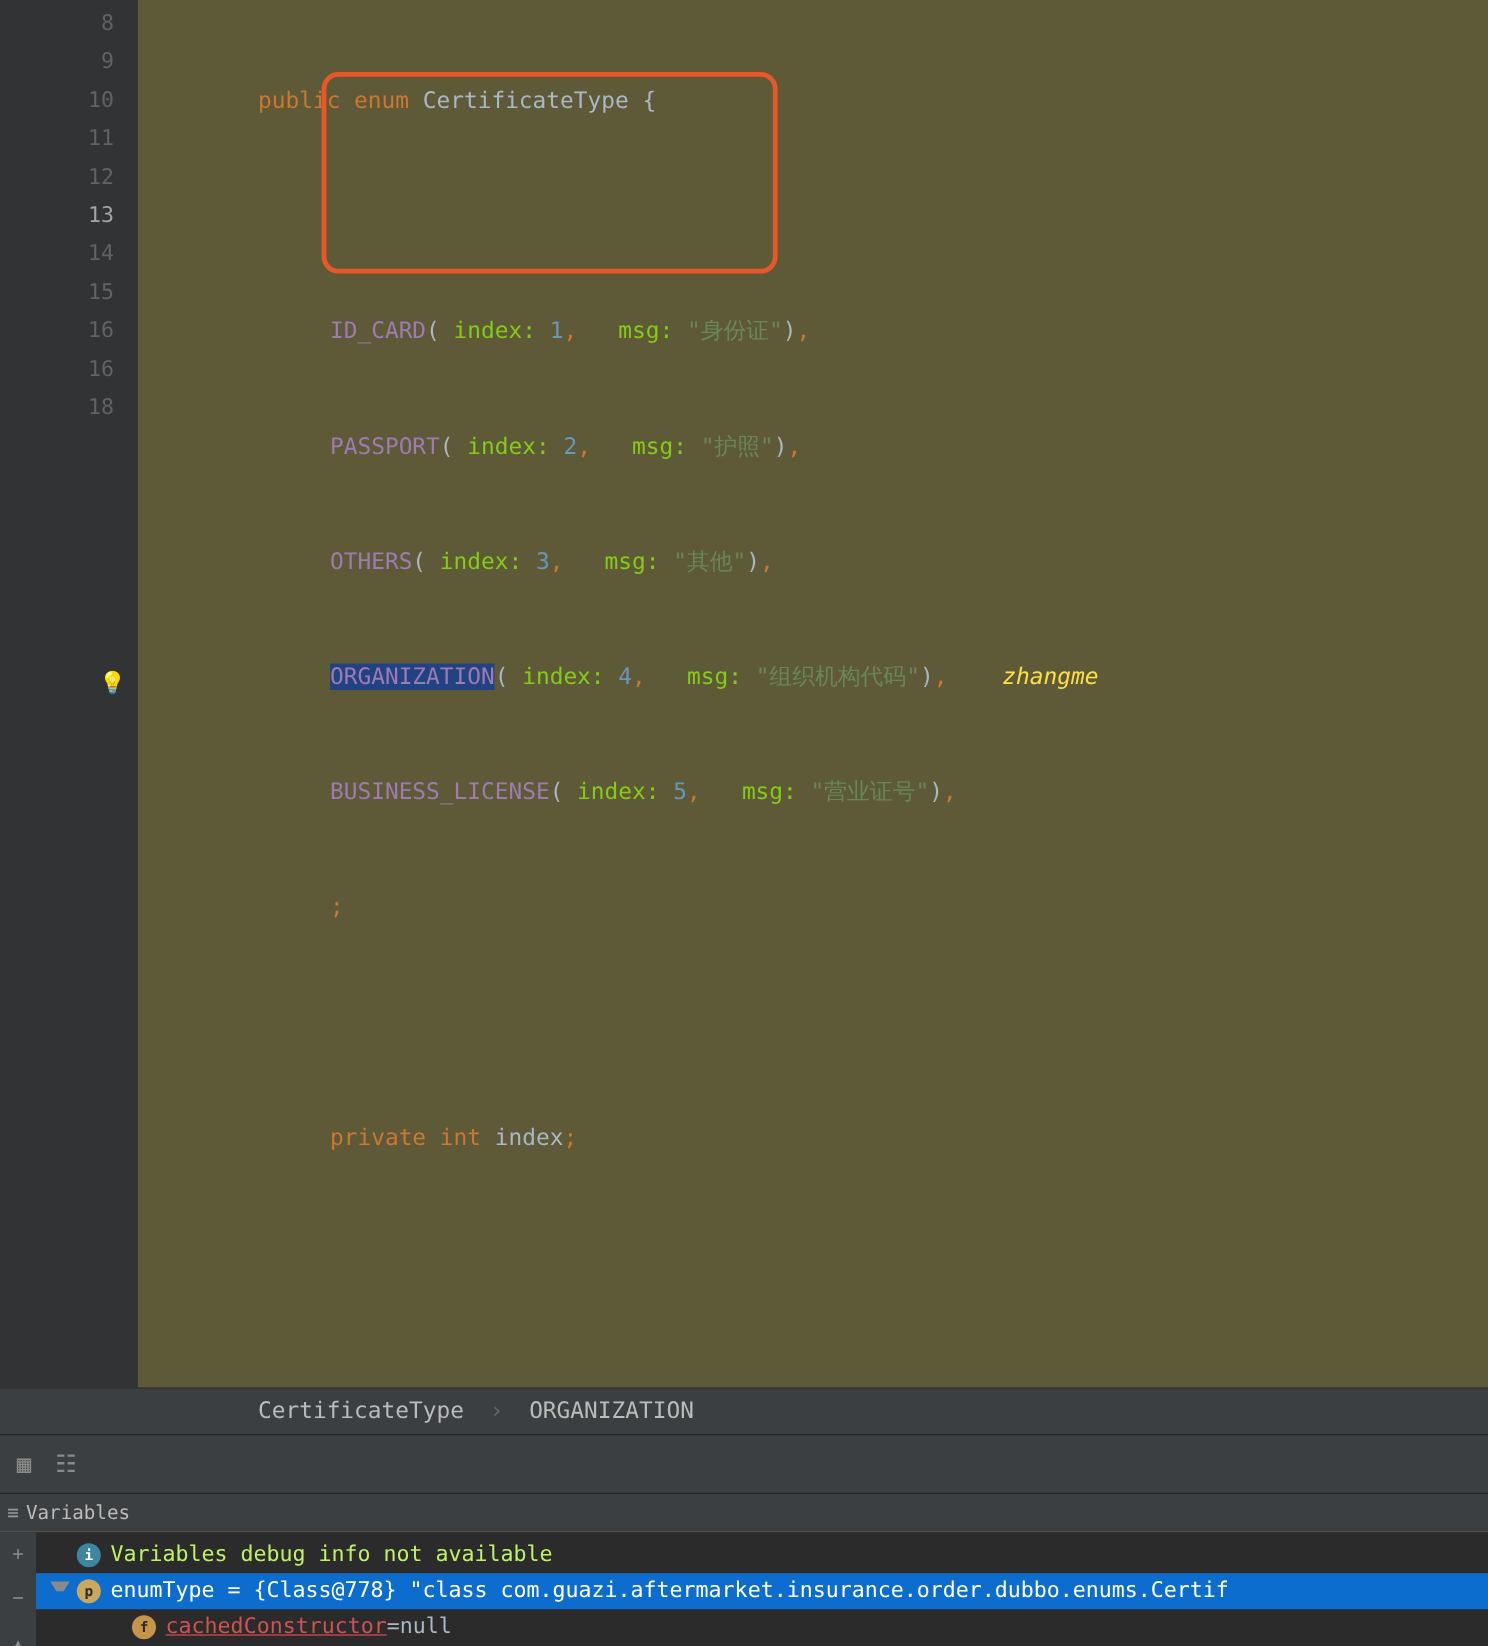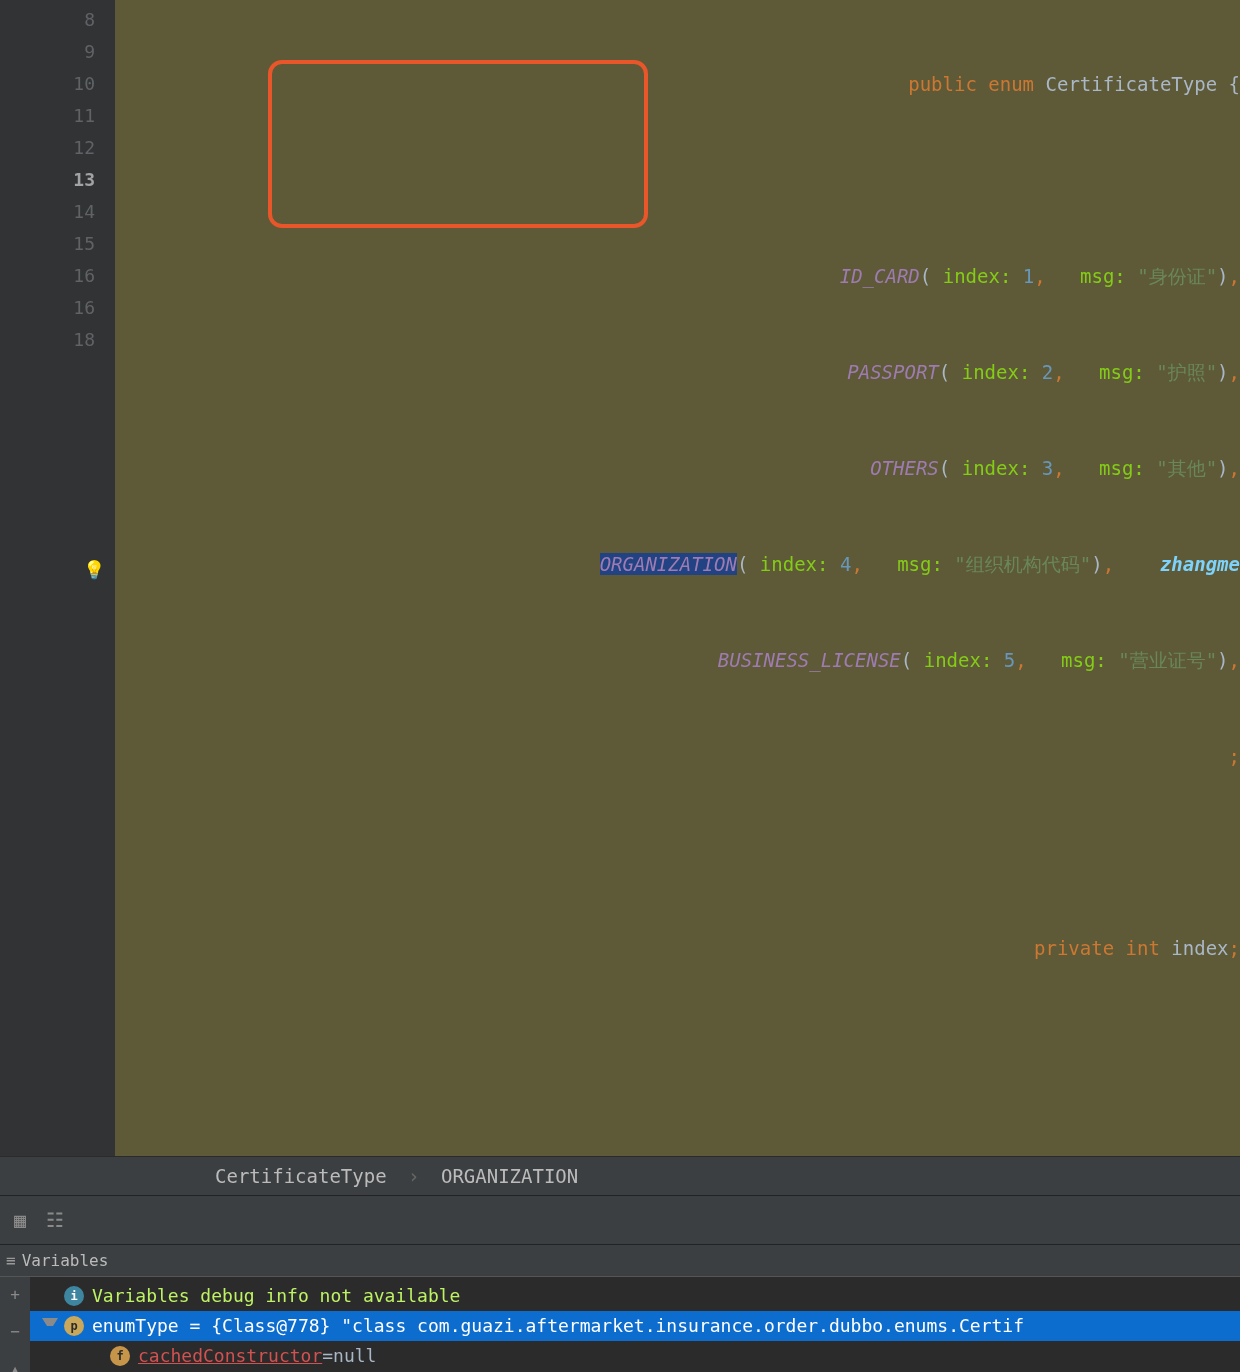--- a/index.html
+++ b/index.html
@@ -20,42 +20,41 @@
   .gutter {
     width: 115px;
     background: #313335;
     color: #606366;
     text-align: right;
     padding-right: 20px;
     font-size: 18px;
     line-height: 32px;
     padding-top: 4px;
   }
-  .gutter .current { color: #a4a3a3; font-weight: bold; }
+  .gutter .current { color: #a4a3a3; font-weight: normal; }
   .code-pane {
     flex: 1;
     font-size: 19px;
     line-height: 32px;
     padding-top: 4px;
     position: relative;
     background: #5e5a38;
     color: #a9b7c6;
     white-space: pre;
-    text-align: right;
   }
   .code-line { position: relative; padding-left: 100px; }
   .code-line.idented { padding-left: 160px; }
   .kw { color: #cc7832; }
   .cls { color: #a9b7c6; }
-  .enumconst { color: #9e7bb0; font-style: italic; }
+  .enumconst { color: #9e7bb0; }
   .param { color: #84cc16; }
   .num { color: #6897bb; }
   .str { color: #6a8759; }
   .punct { color: #cc7832; }
-  .author { color: #7dd3fc; font-style: italic; font-weight: bold; }
+  .author { color: #fde047; font-style: italic; }
   .highlight-box1 {
     position: absolute;
     border: 4px solid #e8562a;
     border-radius: 14px;
     pointer-events: none;
   }
   .bulb {
     position: absolute;
     left: -32px;
     top: 6px;

